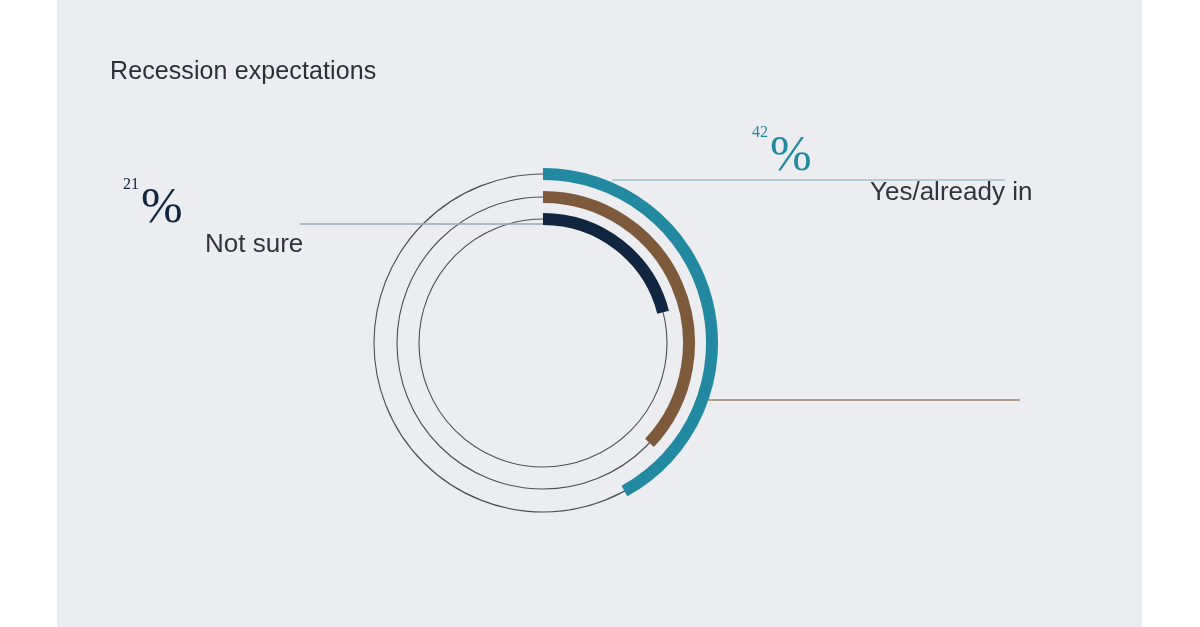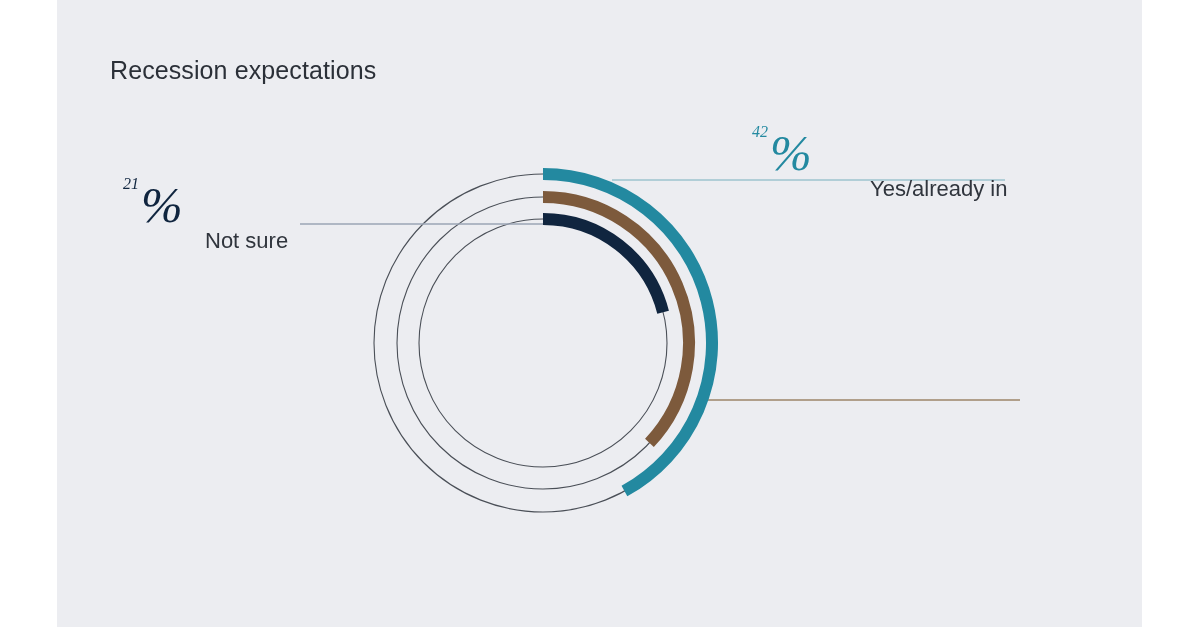--- a/index.html
+++ b/index.html
@@ -45,32 +45,31 @@
     height: 627px;
   }
   .callout {
     position: absolute;
     white-space: nowrap;
   }
   .big-num {
     font-family: "Liberation Serif", serif;
     font-weight: 400;
     line-height: 0.95;
-    font-style: italic;
   }
   .big-num .pct {
     font-size: 50px;
     vertical-align: top;
     position: relative;
     top: 6px;
     left: 2px;
   }
   .sub-label {
     font-family: "Liberation Sans", sans-serif;
-    font-size: 22px;
+    font-size: 26px;
     color: #30353D;
     line-height: 1.36;
     font-weight: 400;
   }
   #callout-yes {
     left: 752px;
     top: 124px;
     text-align: left;
   }
   #callout-yes .big-num { color: #2389A0; }

